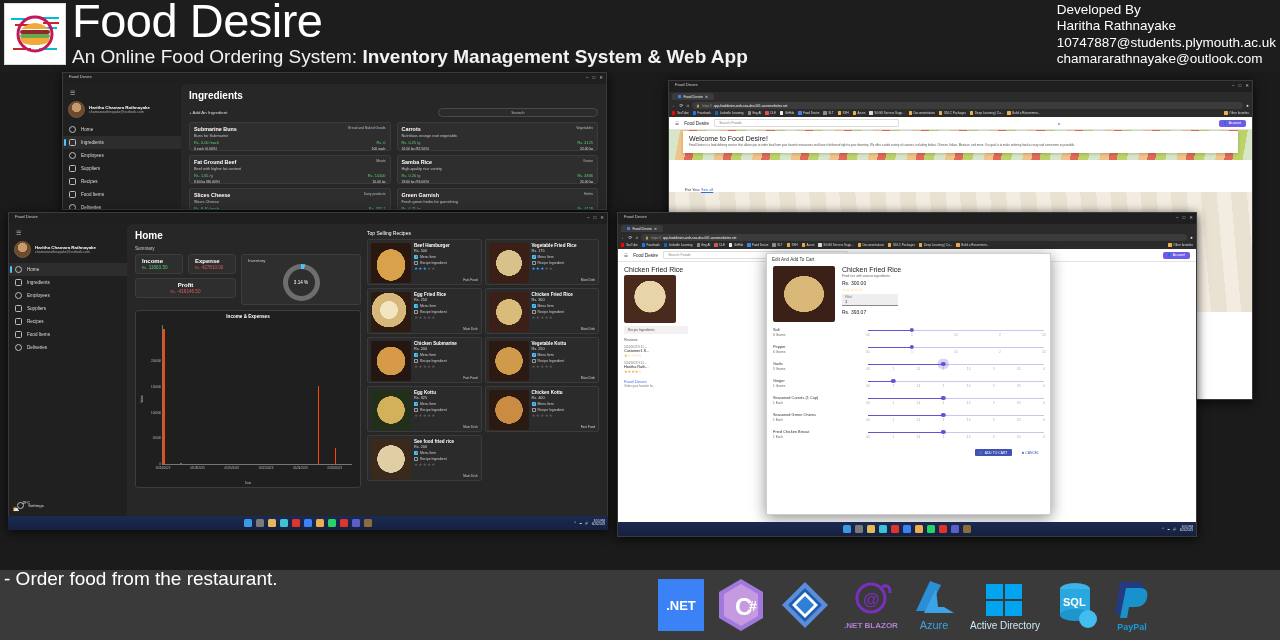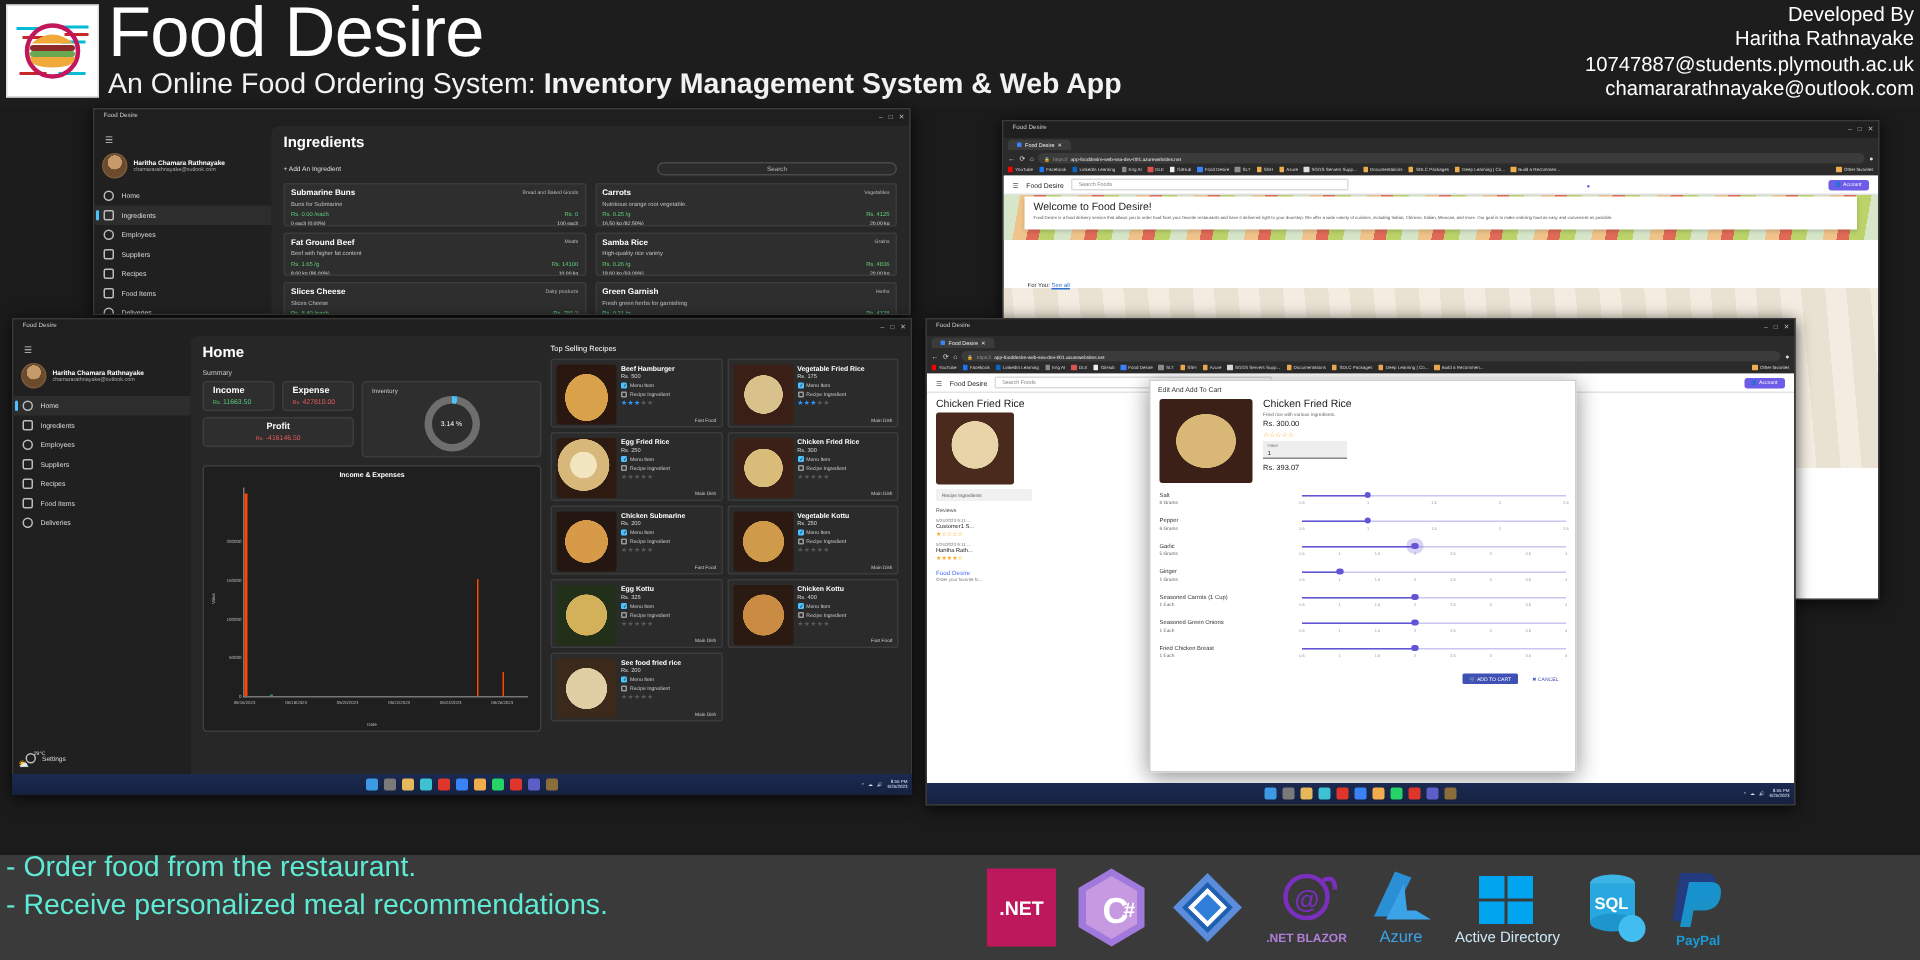--- a/index.html
+++ b/index.html
@@ -8,26 +8,26 @@
   #poster { position:relative; width:1280px; height:640px; background:#1b1b1b; }
 
   
   .header { position:absolute; left:0; top:0; width:1280px; height:72px; background:#1d1d1d; }
   .logo-box { position:absolute; left:4px; top:3px; width:62px; height:62px; background:#fff;
      border:1px solid #ddd; display:flex; align-items:center; justify-content:center; }
   .title-main { position:absolute; left:72px; top:-4px; font-size:47px; color:#fff;
      font-weight:400; letter-spacing:-.5px; line-height:1.05; }
   .title-sub { position:absolute; left:72px; top:46px; font-size:19px; color:#f2f2f2; white-space:nowrap;}
   .title-sub .b { font-weight:700; }
-  .dev { position:absolute; right:4px; top:2px; text-align:right; color:#fff; line-height:1.22; }
+  .dev { position:absolute; right:4px; top:2px; color:#fff; line-height:1.22; }
   .dev div { font-size:13.5px; }
 
   
   .footer { position:absolute; left:0; top:570px; width:1280px; height:70px; background:#3a3a3a; }
-  .bullets { position:absolute; left:4px; top:567px; color:#5eead4; font-size:19px; line-height:1.30; }
+  .bullets { position:absolute; left:4px; top:567px; color:#ffffff; font-size:19px; line-height:1.30; }
   .github { position:absolute; right:5px; top:544px; color:#fff; font-size:20px; }
   .logos { position:absolute; left:640px; top:572px; width:640px; height:66px;
     display:flex; align-items:center; gap:12px; padding-left:18px; }
   .logo { display:flex; flex-direction:column; align-items:center; justify-content:center;
      height:60px; }
 
   
   .win { position:absolute; background:#202020; border:1px solid #3a3a3a;
      box-shadow:0 2px 10px rgba(0,0,0,.75); overflow:hidden; }
   .win-tb { height:11px; background:#1f1f1f; display:flex; align-items:center;
@@ -1107,25 +1107,24 @@
           <span>8:55 PM</span><br>
           <span>6/25/2023</span>
         </span>
       </div>
     </div>
   </div>
 
   <div class="footer"></div>
   <div class="bullets">
     <div>- Order food from the restaurant.</div>
-    <div>- Receive personalized meal recommendations.</div>
   </div>
   <div class="logos" id="logos">
       <div class="logo">
-        <div style="width:46px;height:52px;background:#be185d;display:flex;align-items:center;justify-content:center;color:#fff;font-size:13px;font-weight:700">.NET</div>
+        <div style="width:46px;height:52px;background:#3b82f6;display:flex;align-items:center;justify-content:center;color:#fff;font-size:13px;font-weight:700">.NET</div>
       </div>
       <div class="logo">
         <svg width="50" height="56" viewBox="0 0 50 56">
           <polygon points="25,2 47,15 47,41 25,54 3,41 3,15" fill="#a179dc"></polygon>
           <polygon points="25,7 42,17 42,39 25,49 8,39 8,17" fill="#c59ae0"></polygon>
           <text x="19" y="38" font-size="24" font-weight="700" fill="#fff" font-family="Liberation Sans, sans-serif">C</text>
           <text x="33" y="34" font-size="14" font-weight="700" fill="#fff" font-family="Liberation Sans, sans-serif">#</text>
         </svg>
       </div>
       <div class="logo">

